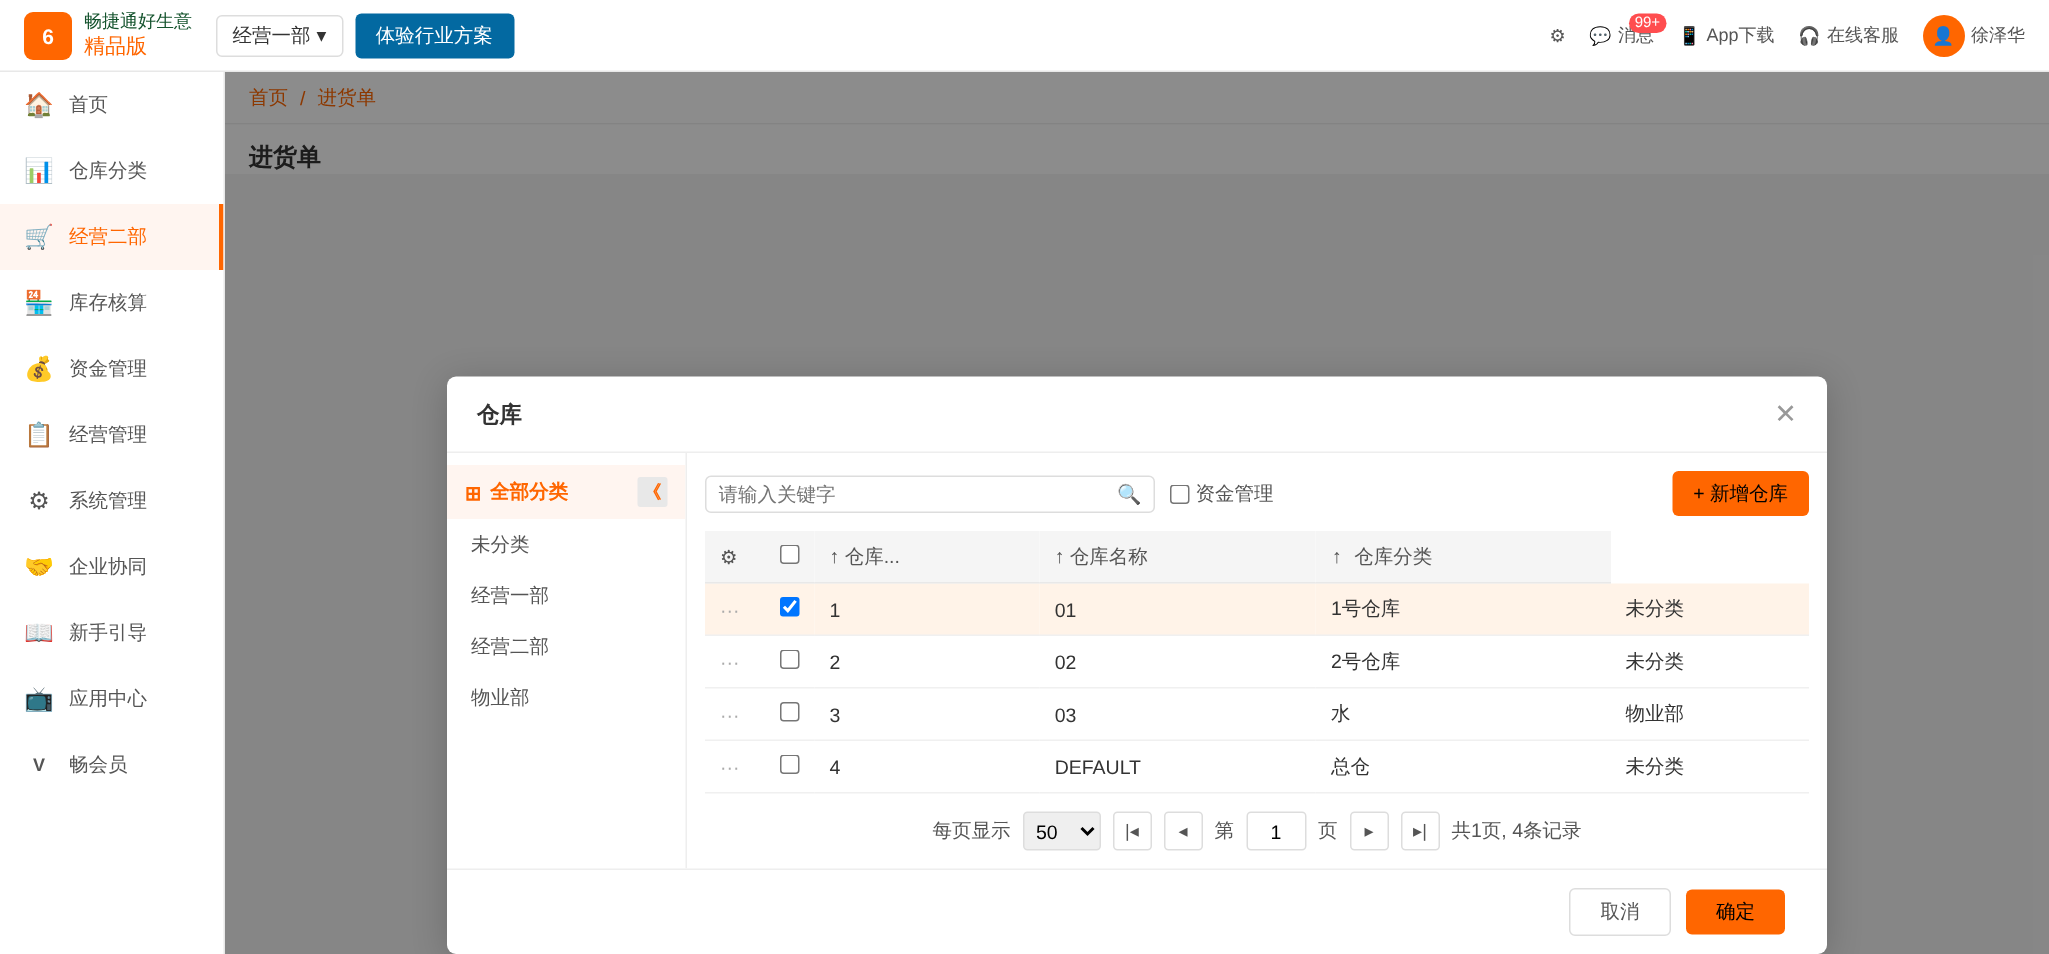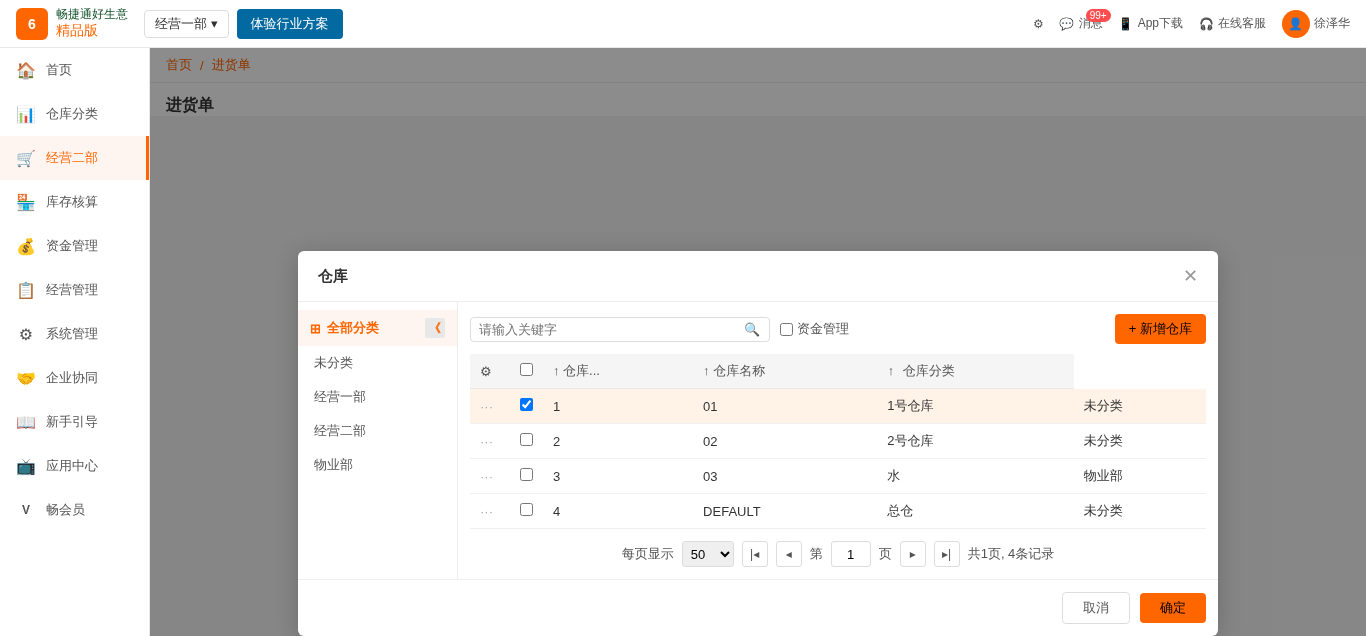--- a/index.html
+++ b/index.html
@@ -161,21 +161,21 @@
       width: 26px; height: 26px; border: 1px solid #ddd; border-radius: 3px;
       background: #fff; cursor: pointer; display: flex; align-items: center; justify-content: center;
       font-size: 12px; color: #555;
     }
     .page-input { width: 40px; height: 26px; border: 1px solid #ddd; border-radius: 3px; text-align: center; font-size: 13px; }
     .page-select { height: 26px; border: 1px solid #ddd; border-radius: 3px; font-size: 13px; padding: 0 4px; }
 
     
     .modal-footer {
       display: flex; align-items: center; justify-content: flex-end; gap: 10px;
-      padding: 12px 12px; border-top: 1px solid #eee;
+      padding: 12px 28px; border-top: 1px solid #eee;
     }
     .cancel-btn {
       padding: 6px 20px; border: 1px solid #ddd; border-radius: 4px;
       background: #fff; cursor: pointer; font-size: 13px; color: #555;
     }
     .confirm-btn {
       padding: 6px 20px; border: none; border-radius: 4px;
       background: #f60; color: #000000; cursor: pointer; font-size: 13px;
     }
   </style>

